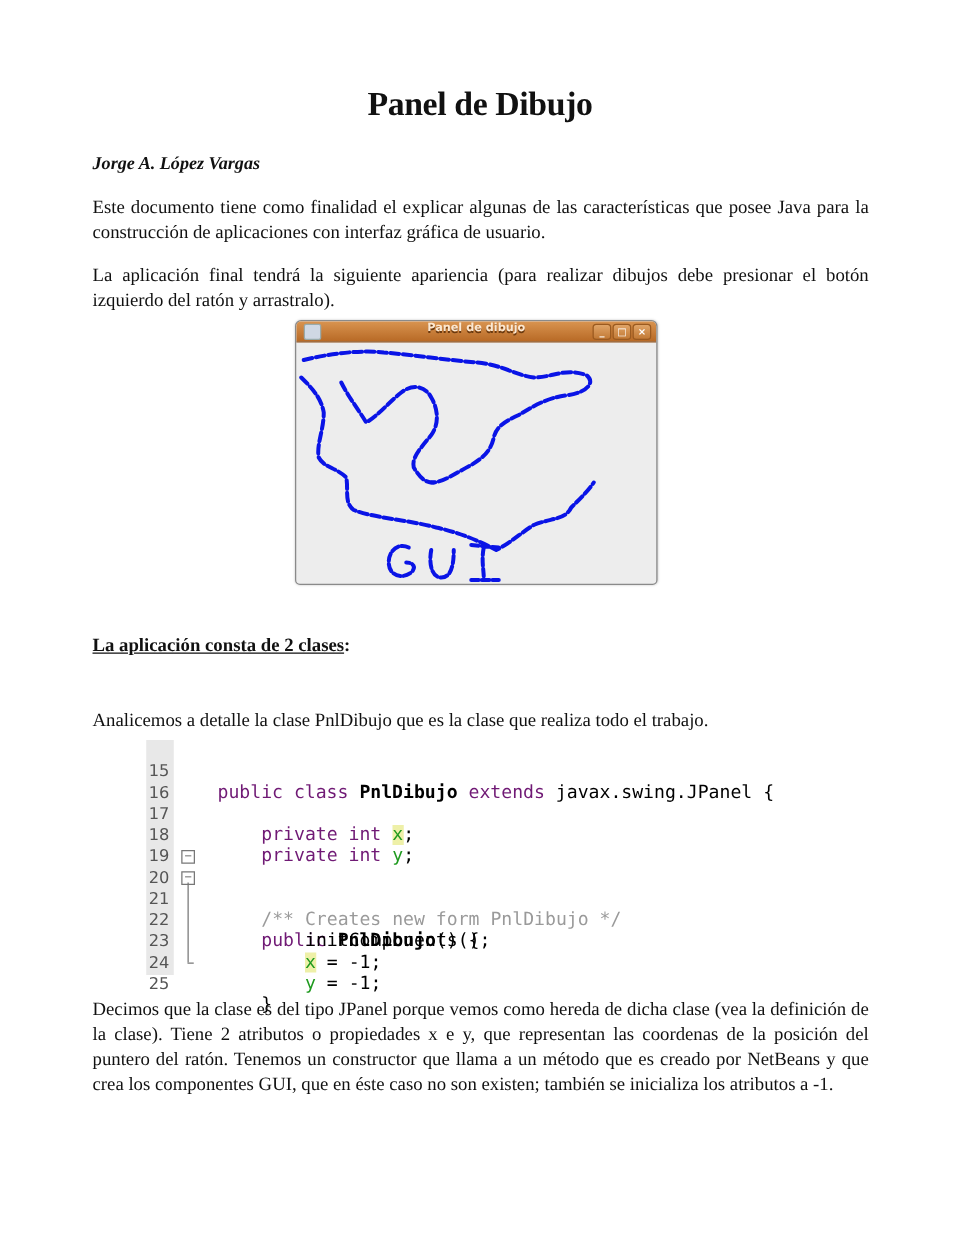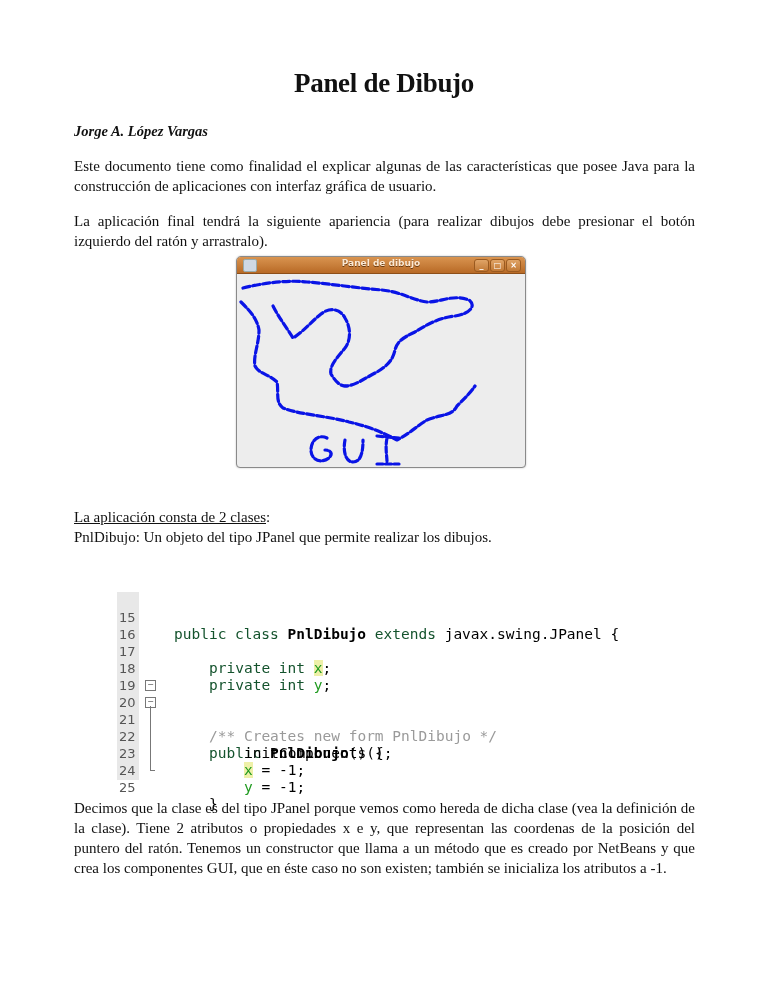--- a/index.html
+++ b/index.html
@@ -3,21 +3,21 @@
   <meta charset="utf-8">
   <style>
     html, body { margin: 0; padding: 0; background: #ffffff; }
     body { width: 768px; height: 994px; position: relative; overflow: hidden; font-family: "Liberation Serif", "DejaVu Serif", serif; color: #111; }
     .page { position: absolute; left: 0; top: 0; width: 768px; height: 837px; }
     .title { position: absolute; top: 68px; left: 0; width: 768px; text-align: center; font-size: 27px; font-weight: bold; letter-spacing: -0.3px; }
     .author { position: absolute; top: 123px; left: 74px; font-size: 14.5px; font-weight: bold; font-style: italic; }
     .para { position: absolute; left: 74px; width: 621px; font-size: 15px; line-height: 20px; text-align: justify; }
     .p1 { top: 156px; }
     .p2 { top: 211px; }
-    .p3 { top: 507px; text-align: left; }
+    .p3 { top: 507px; text-align: left; font-weight: bold; }
     .p3 .u { text-decoration: underline; }
     .p4 { top: 567px; }
     .p5 { top: 798px; }
     .p6 { top: 898px; }
     .p3 div, .p1 span, .p2 span { display: block; }
 
     
     .window { position: absolute; left: 236px; top: 256px; width: 288px; height: 210px; background: #ededed; border: 1px solid #8a8a8a; border-radius: 5px 5px 4px 4px; box-shadow: 0 0 2px rgba(0,0,0,0.25); overflow: hidden; }
     .titlebar { position: absolute; left: 0; top: 0; width: 100%; height: 16px; background: linear-gradient(#d99450, #b86a26); border-bottom: 1px solid #8d4f19; }
     .app-icon { position: absolute; left: 6px; top: 2px; width: 12px; height: 11px; background: #cfd8e4; border: 1px solid #9aa; border-radius: 2px; }
@@ -27,21 +27,21 @@
     .wbtn.max { right: 20px; }
     .wbtn.close { right: 4px; }
     .canvas { position: absolute; left: 0; top: 17px; width: 288px; height: 193px; }
 
     
     .code { position: absolute; left: 117px; top: 592px; width: 520px; height: 190px; font-family: "DejaVu Sans Mono", "Liberation Mono", monospace; font-size: 14.5px; }
     .gutter { position: absolute; left: 0; top: 0; width: 22px; height: 188px; background: #e8e8e8; }
     .line { position: absolute; left: 0; height: 17px; line-height: 17px; white-space: pre; }
     .ln { position: absolute; left: 2px; width: 20px; color: #555; font-size: 13px; font-family: "DejaVu Sans", sans-serif; }
     .src { position: absolute; left: 57px; }
-    .kw { color: #14532d; }
+    .kw { color: #701a75; }
     .bold { font-weight: bold; color: #000; }
     .plain { color: #000; }
     .fld { color: #1f9a1f; }
     .hl { background: #eef0a8; }
     .cm { color: #9a9a9a; }
     .fold { position: absolute; left: 28px; width: 9px; height: 9px; border: 1px solid #777; background: #fff; font-size: 8px; line-height: 8px; text-align: center; color: #555; font-family: "DejaVu Sans", sans-serif; }
   </style>
 </head>
 <body>
 
@@ -74,23 +74,23 @@
       <g fill="none" stroke="#0a14e6" stroke-width="3.2" stroke-linecap="round" stroke-linejoin="round" stroke-dasharray="6 2.5">
         <path d="M90 164 C82 160 74 166 74 176 C74 186 84 190 92 184 C96 180 94 176 88 176"></path>
         <path d="M108 166 C106 176 108 188 116 188 C124 188 126 178 126 166"></path>
         <path d="M140 162 L162 164 M150 164 C148 174 150 182 150 188 M140 190 L162 190"></path>
       </g>
     </svg>
   </div>
 
   <div class="para p3">
     <div><span class="u">La aplicación consta de 2 clases</span><span>:</span></div>
-    <div>PnlDibujo: Un objeto del tipo JPanel que permite realizar los dibujos.</div>
   </div>
 
+  <div class="para p4">Analicemos a detalle la clase PnlDibujo que es la clase que realiza todo el trabajo.</div>
 
   <div class="code">
     <div class="gutter"></div>
 
     <div class="line" style="top:0px">
       <span class="ln">15</span>
       <span class="src"><span class="kw">public class </span><span class="bold">PnlDibujo</span><span class="kw"> extends </span><span class="plain">javax.swing.JPanel {</span></span>
     </div>
     <div class="line" style="top:17px">
       <span class="ln">16</span>

